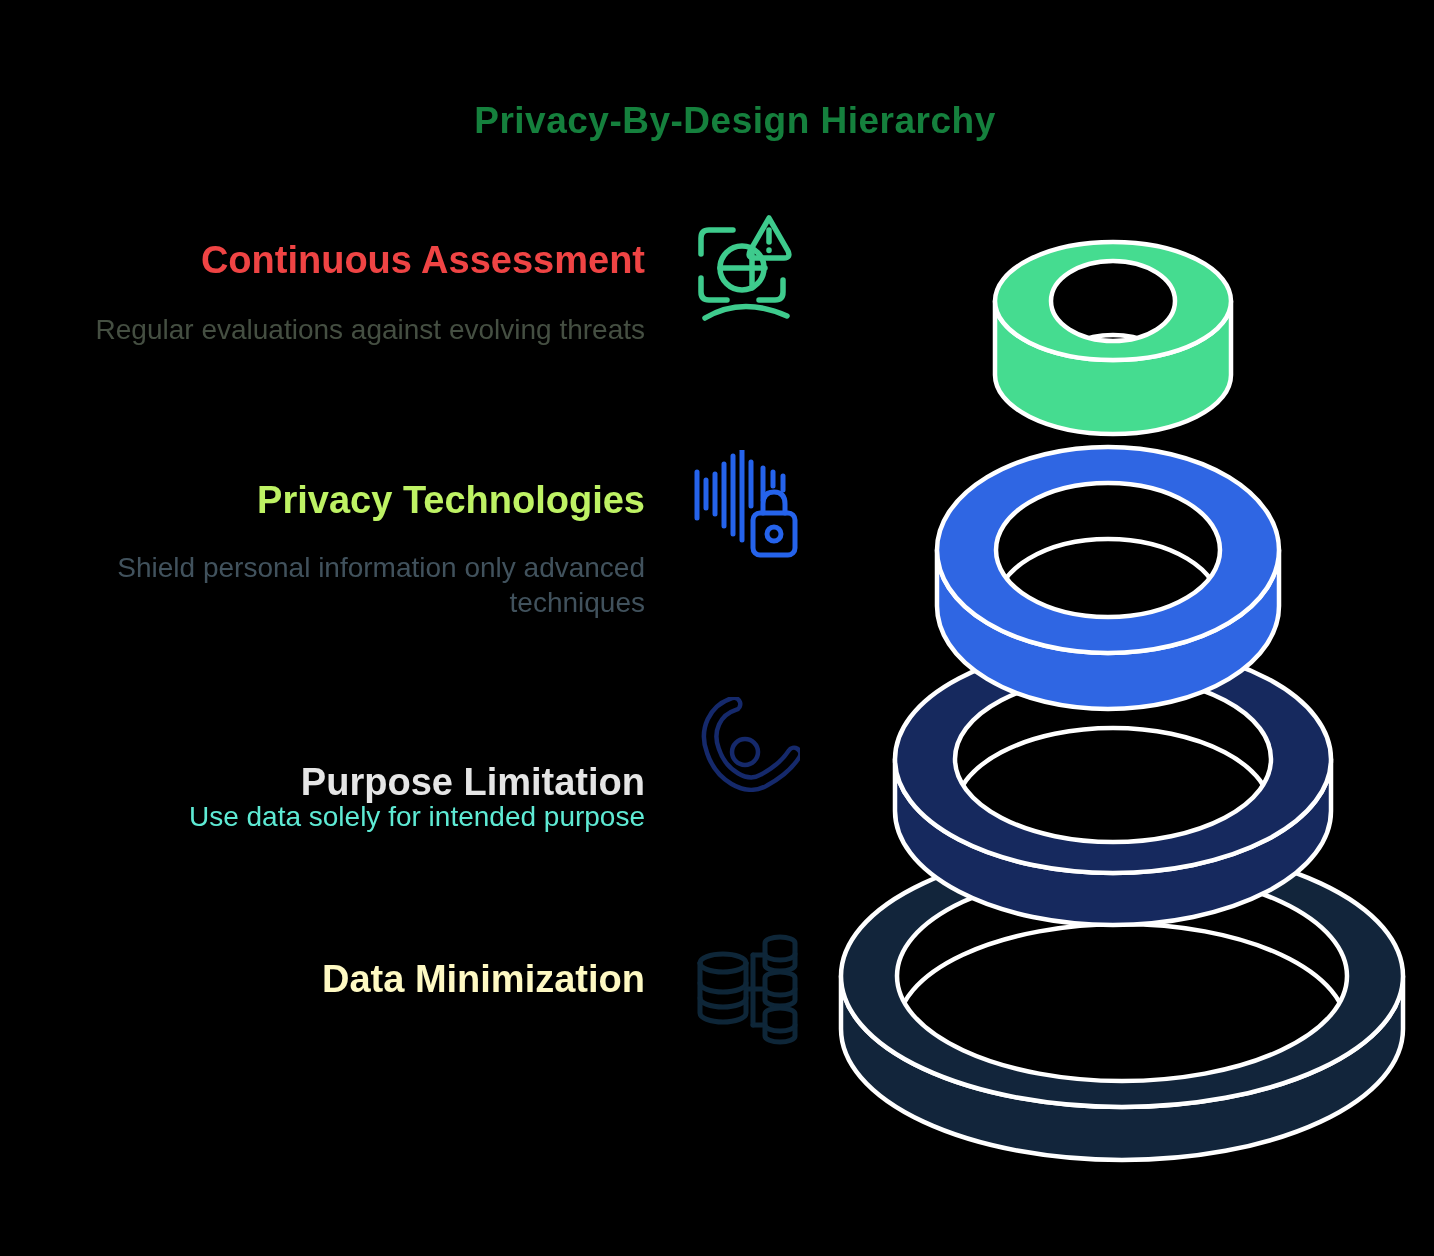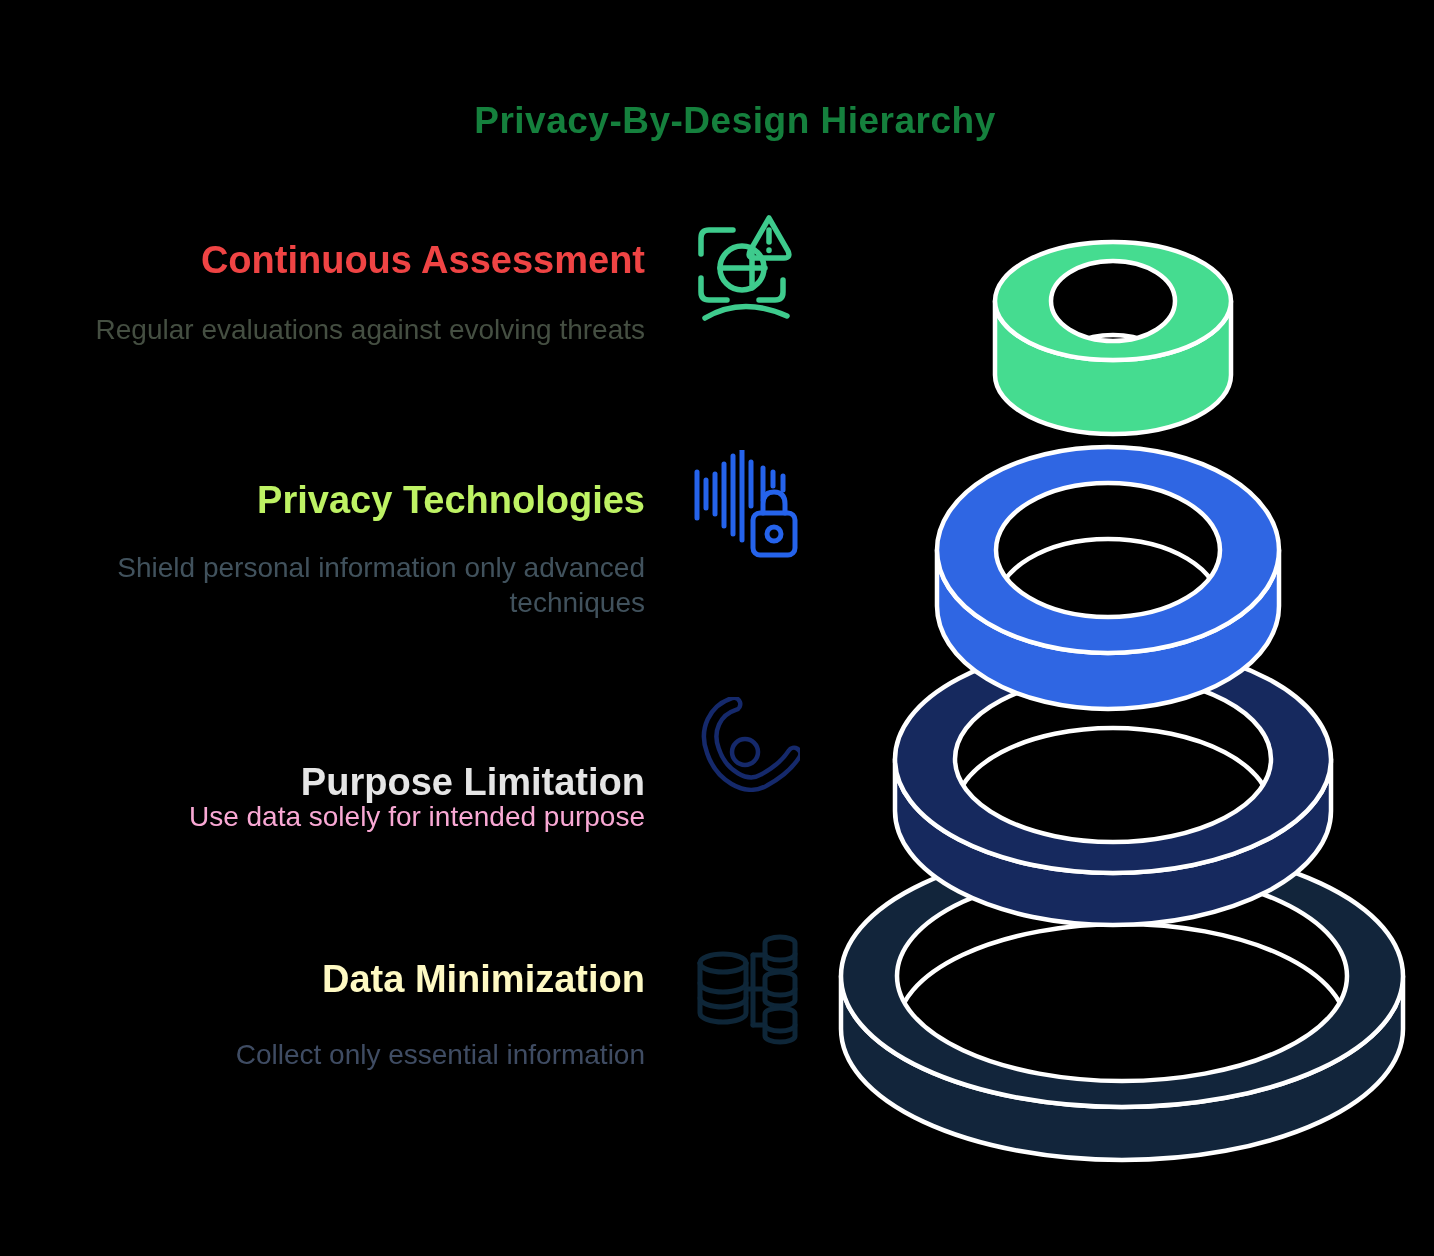--- a/index.html
+++ b/index.html
@@ -17,21 +17,21 @@
   }
   .sec-desc{
     position:absolute;left:45px;width:600px;text-align:right;
     font-size:28px;font-weight:400;line-height:1.25;
   }
   .h1c{color:#ef4444;top:240px;}
   .d1c{color:#454f42;top:312px;}
   .h2c{color:#bef264;top:480px;}
   .d2c{color:#41525d;top:550px;}
   .h3c{color:#e5e5e5;top:762px;}
-  .d3c{color:#f9a8d4;top:799px;}
+  .d3c{color:#5eead4;top:799px;}
   .h4c{color:#fef9c3;top:959px;}
   .d4c{color:#3f4c63;top:1037px;}
   .icon{position:absolute;}
   .icon svg{display:block;}
   .rings{position:absolute;left:0;top:0;}
 </style>
 </head>
 <body>
 
 <div class="canvas">
@@ -85,21 +85,20 @@
     <svg width="100" height="95" viewBox="0 0 100 95">
       <g fill="none" stroke-linecap="round" stroke-linejoin="round">
         <path d="M34,7 C15,13 5,33 13,54 C21,78 46,94 64,83 C75,77 87,68 94,57" stroke="#15296b" stroke-width="17"></path>
         <path d="M34,7 C15,13 5,33 13,54 C21,78 46,94 64,83 C75,77 87,68 94,57" stroke="#000000" stroke-width="8"></path>
         <circle cx="45" cy="55" r="13" stroke="#15296b" stroke-width="4.5"></circle>
       </g>
     </svg>
   </div>
 
   <div class="sec-heading h4c">Data Minimization</div>
-  <div class="sec-desc d4c">Collect only essential information</div>
   <div class="icon" style="left:695px;top:933px;">
     <svg width="105" height="115" viewBox="0 0 105 115">
       <g fill="none" stroke="#0e2638" stroke-width="5" stroke-linecap="round" stroke-linejoin="round">
         <path d="M5,30 A23,9 0 0 1 51,30"></path>
         <path d="M5,30 V80 A23,9 0 0 0 51,80 V30"></path>
         <path d="M5,30 A23,9 0 0 0 51,30"></path>
         <path d="M5,50 A23,9 0 0 0 51,50"></path>
         <path d="M5,65 A23,9 0 0 0 51,65"></path>
         <path d="M51,56 H58"></path>
         <path d="M58,22 V92"></path>

